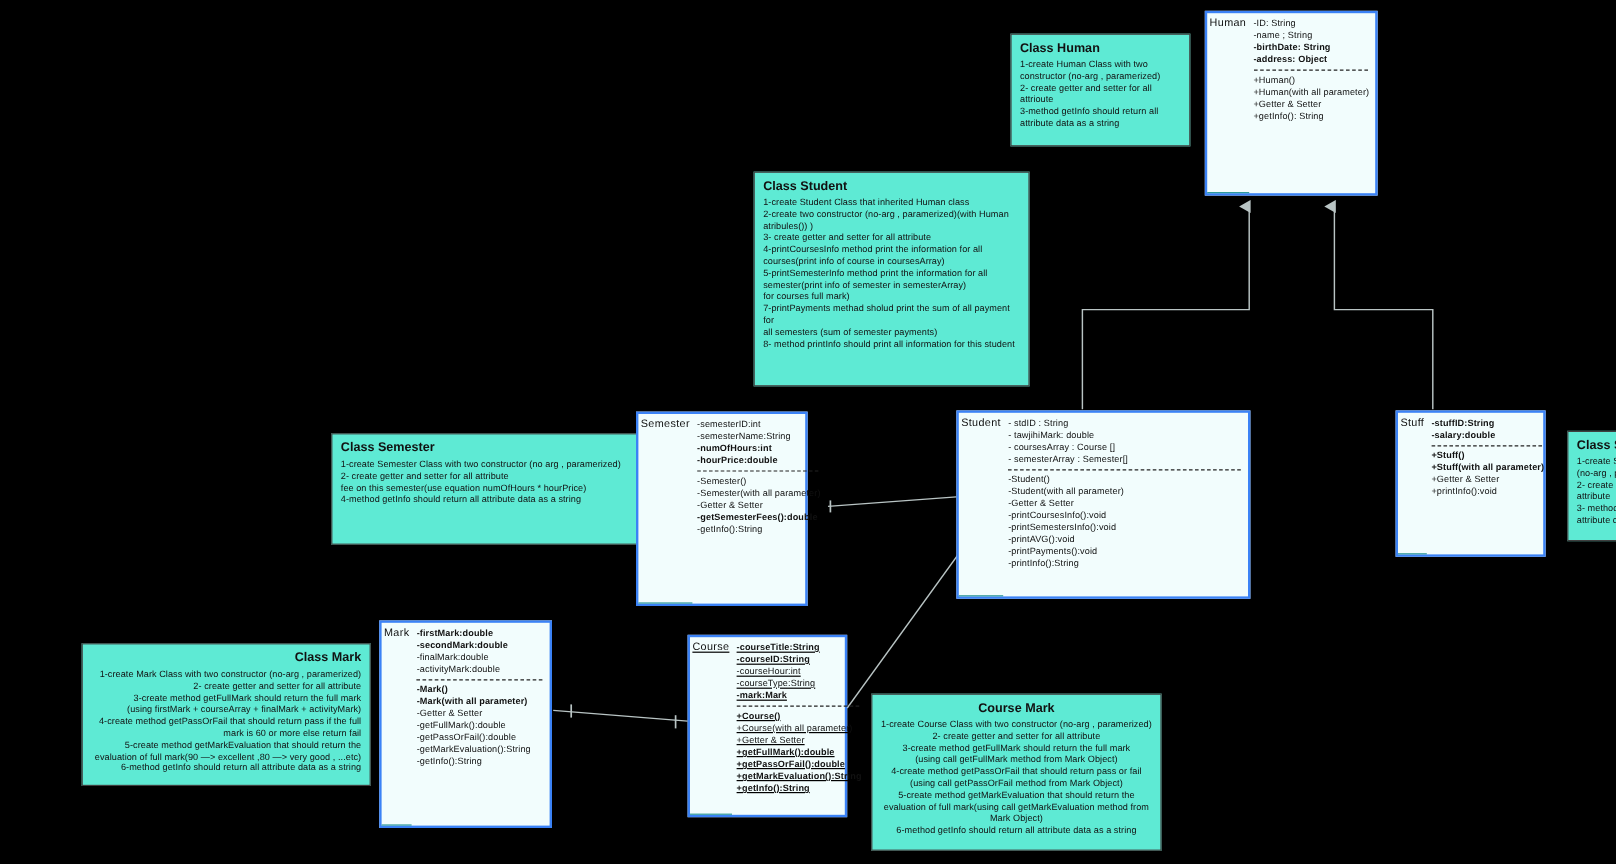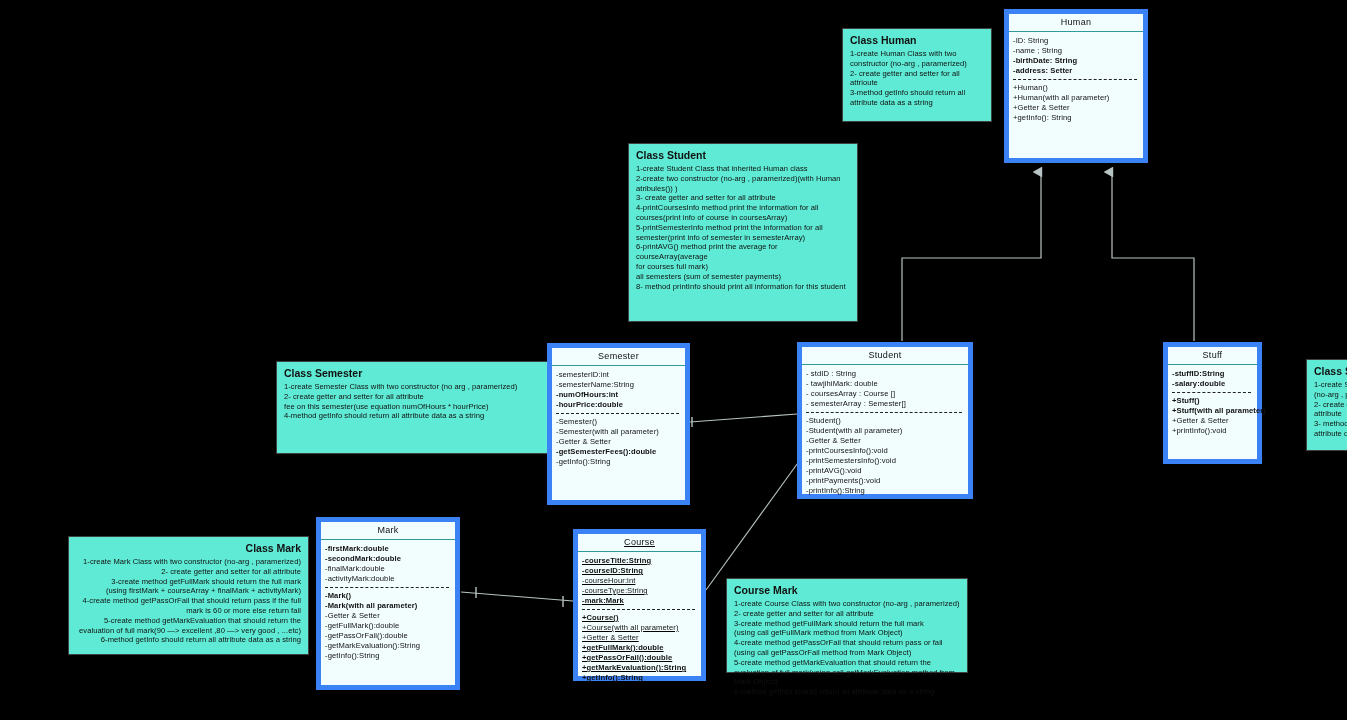--- a/index.html
+++ b/index.html
@@ -8,23 +8,23 @@
     background: #000000;
     font-family: "Liberation Sans", sans-serif;
     overflow: hidden;
   }
   #canvas { position: relative; width: 1347px; height: 720px; background: #000; }
 
   
   .uml-class {
     position: absolute;
     background: #f2fdfd;
-    border: 5px solid #3b82f6;
+    border: 2px solid #3b82f6;
     display: flex;
-    flex-direction: column;
+    flex-direction: row;
   }
   .uml-title {
     text-align: center;
     font-size: 9px;
     color: #111;
     padding: 3px 2px 3px 2px;
     border-bottom: 1px solid #2e9a9a;
     line-height: 11px;
     letter-spacing: .3px;
   }
@@ -113,89 +113,89 @@
     <div class="note-line">3-method getInfo should return all</div>
     <div class="note-line">attribute data as a string</div>
   </div>
 
   <div class="uml-class" style="left:1004px; top:9px; width:144px; height:154px;">
     <div class="uml-title">Human</div>
     <div class="uml-body">
       <div class="uml-line">-ID: String</div>
       <div class="uml-line">-name ; String</div>
       <div class="uml-line bold-line">-birthDate: String</div>
-      <div class="uml-line bold-line">-address: Setter</div>
+      <div class="uml-line bold-line">-address: Object</div>
       <div class="uml-sep"></div>
       <div class="uml-line">+Human()</div>
       <div class="uml-line">+Human(with all parameter)</div>
       <div class="uml-line">+Getter &amp; Setter</div>
       <div class="uml-line">+getInfo(): String</div>
     </div>
   </div>
 
   <div class="note" style="left:628px; top:143px; width:230px; height:179px;">
     <div class="note-title">Class Student</div>
     <div class="note-line">1-create Student Class that inherited Human class</div>
     <div class="note-line">2-create two constructor (no-arg , paramerized)(with Human</div>
     <div class="note-line">atribules())  )</div>
     <div class="note-line">3- create getter and setter for all attribute</div>
     <div class="note-line">4-printCoursesInfo method print the information for all</div>
     <div class="note-line">courses(print info of course in coursesArray)</div>
     <div class="note-line">5-printSemesterInfo method print the information for all</div>
     <div class="note-line">semester(print info of semester in semesterArray)</div>
-    <div class="note-line">6-printAVG() method print the average for courseArray(average</div>
     <div class="note-line">for courses full mark)</div>
+    <div class="note-line">7-printPayments methad sholud print the sum of all payment for</div>
     <div class="note-line">all semesters (sum of semester payments)</div>
     <div class="note-line">8- method printInfo should print all information for this student</div>
   </div>
 
   <div class="note" style="left:276px; top:361px; width:278px; height:93px;">
     <div class="note-title">Class Semester</div>
     <div class="note-line">1-create Semester Class with two constructor (no arg , paramerized)</div>
     <div class="note-line">2- create getter and setter for all attribute</div>
     <div class="note-line">fee on this semester(use equation numOfHours * hourPrice)</div>
     <div class="note-line">4-method getInfo should return all attribute data as a string</div>
   </div>
 
-  <div class="uml-class" style="left:547px; top:343px; width:143px; height:162px;">
+  <div class="uml-class" style="left:530px; top:343px; width:143px; height:162px;">
     <div class="uml-title">Semester</div>
     <div class="uml-body">
       <div class="uml-line">-semesterID:int</div>
       <div class="uml-line">-semesterName:String</div>
       <div class="uml-line bold-line">-numOfHours:int</div>
       <div class="uml-line bold-line">-hourPrice:double</div>
       <div class="uml-sep"></div>
       <div class="uml-line">-Semester()</div>
       <div class="uml-line">-Semester(with all parameter)</div>
       <div class="uml-line">-Getter &amp; Setter</div>
       <div class="uml-line bold-line">-getSemesterFees():double</div>
       <div class="uml-line">-getInfo():String</div>
     </div>
   </div>
 
-  <div class="uml-class" style="left:797px; top:342px; width:176px; height:157px;">
+  <div class="uml-class" style="left:797px; top:342px; width:245px; height:157px;">
     <div class="uml-title">Student</div>
     <div class="uml-body">
       <div class="uml-line">- stdID : String</div>
       <div class="uml-line">- tawjihiMark: double</div>
       <div class="uml-line">- coursesArray : Course []</div>
       <div class="uml-line">- semesterArray : Semester[]</div>
       <div class="uml-sep"></div>
       <div class="uml-line">-Student()</div>
       <div class="uml-line">-Student(with all parameter)</div>
       <div class="uml-line">-Getter &amp; Setter</div>
       <div class="uml-line">-printCoursesInfo():void</div>
       <div class="uml-line">-printSemestersInfo():void</div>
       <div class="uml-line">-printAVG():void</div>
       <div class="uml-line">-printPayments():void</div>
       <div class="uml-line">-printInfo():String</div>
     </div>
   </div>
 
-  <div class="uml-class" style="left:1163px; top:342px; width:99px; height:122px;">
+  <div class="uml-class" style="left:1163px; top:342px; width:125px; height:122px;">
     <div class="uml-title">Stuff</div>
     <div class="uml-body">
       <div class="uml-line bold-line">-stuffID:String</div>
       <div class="uml-line bold-line">-salary:double</div>
       <div class="uml-sep"></div>
       <div class="uml-line bold-line">+Stuff()</div>
       <div class="uml-line bold-line">+Stuff(with all parameter)</div>
       <div class="uml-line">+Getter &amp; Setter</div>
       <div class="uml-line">+printInfo():void</div>
     </div>
@@ -254,21 +254,21 @@
       <div class="uml-line bold-line">+Course()</div>
       <div class="uml-line">+Course(with all parameter)</div>
       <div class="uml-line">+Getter &amp; Setter</div>
       <div class="uml-line bold-line">+getFullMark():double</div>
       <div class="uml-line bold-line">+getPassOrFail():double</div>
       <div class="uml-line bold-line">+getMarkEvaluation():String</div>
       <div class="uml-line bold-line">+getInfo():String</div>
     </div>
   </div>
 
-  <div class="note" style="left:726px; top:578px; width:242px; height:95px;">
+  <div class="note" style="left:726px; top:578px; width:242px; height:131px;text-align:center;">
     <div class="note-title">Course Mark</div>
     <div class="note-line">1-create Course Class with two constructor (no-arg , paramerized)</div>
     <div class="note-line">2- create getter and setter for all attribute</div>
     <div class="note-line">3-create method getFullMark should return the full mark</div>
     <div class="note-line">(using call getFullMark method from Mark Object)</div>
     <div class="note-line">4-create method getPassOrFail that should return pass or fail</div>
     <div class="note-line">(using call getPassOrFail method from Mark Object)</div>
     <div class="note-line">5-create method getMarkEvaluation that should return the</div>
     <div class="note-line">evaluation of full mark(using call getMarkEvaluation method from</div>
     <div class="note-line">Mark Object)</div>

